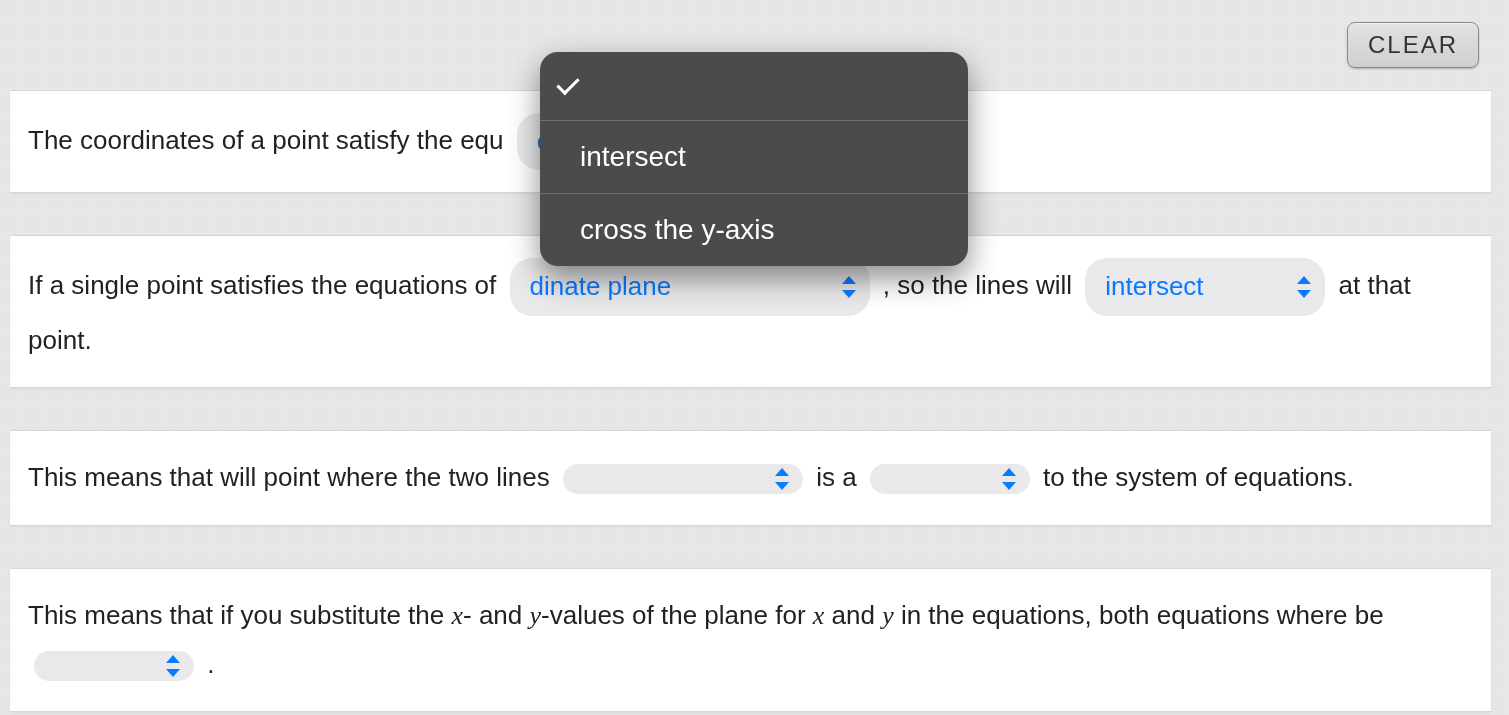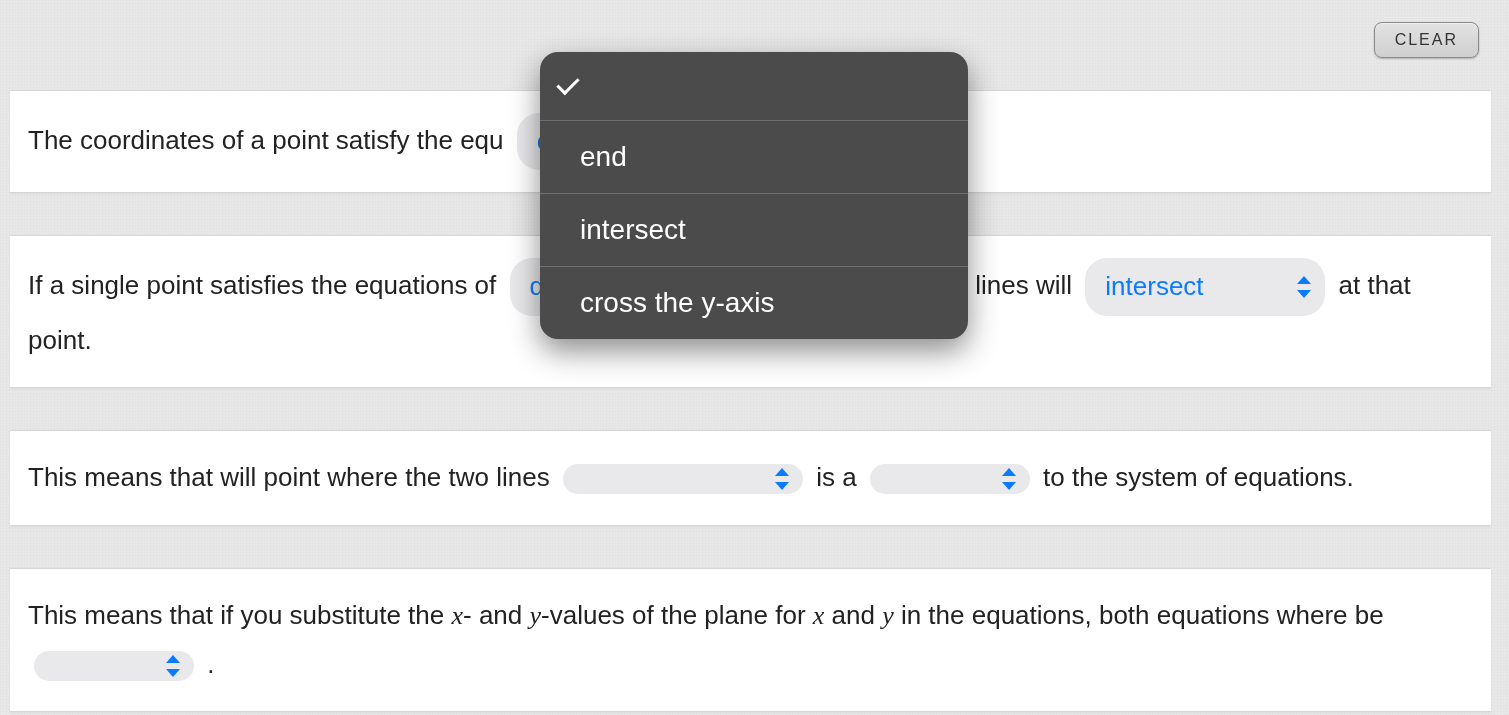--- a/index.html
+++ b/index.html
@@ -20,21 +20,21 @@
   }
 
   .topbar {
     position: relative;
     height: 90px;
   }
   .clear-btn {
     position: absolute;
     top: 22px; right: 30px;
     padding: 8px 20px;
-    font-size: 16px;
+    font-size: 24px;
     letter-spacing: 2px;
     font-weight: 500;
     color: #333;
     background: linear-gradient(#e2e2e2, #cfcfcf);
     border: 1px solid #8a8a8a;
     border-radius: 8px;
     cursor: pointer;
     box-shadow: 0 1px 2px rgba(0,0,0,0.25), inset 0 1px 0 rgba(255,255,255,0.5);
   }
 
@@ -184,21 +184,18 @@
   </span>
   <span>.</span>
 </div>
 
 <div class="popup">
   <div class="popup-row selected">
     <span class="check"></span>
     <span></span>
   </div>
   <div class="popup-row">
-    <span>end</span>
-  </div>
-  <div class="popup-row">
     <span>intersect</span>
   </div>
   <div class="popup-row">
     <span>cross the y-axis</span>
   </div>
 </div>
 
 </body></html>

